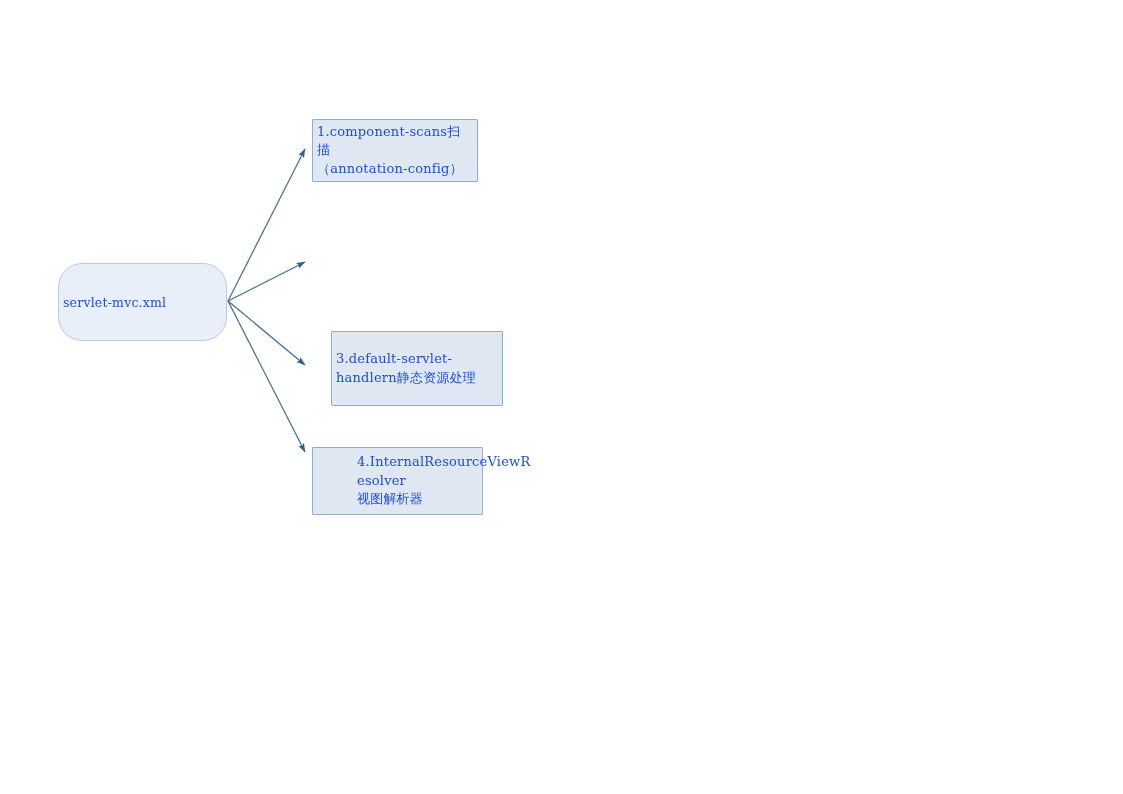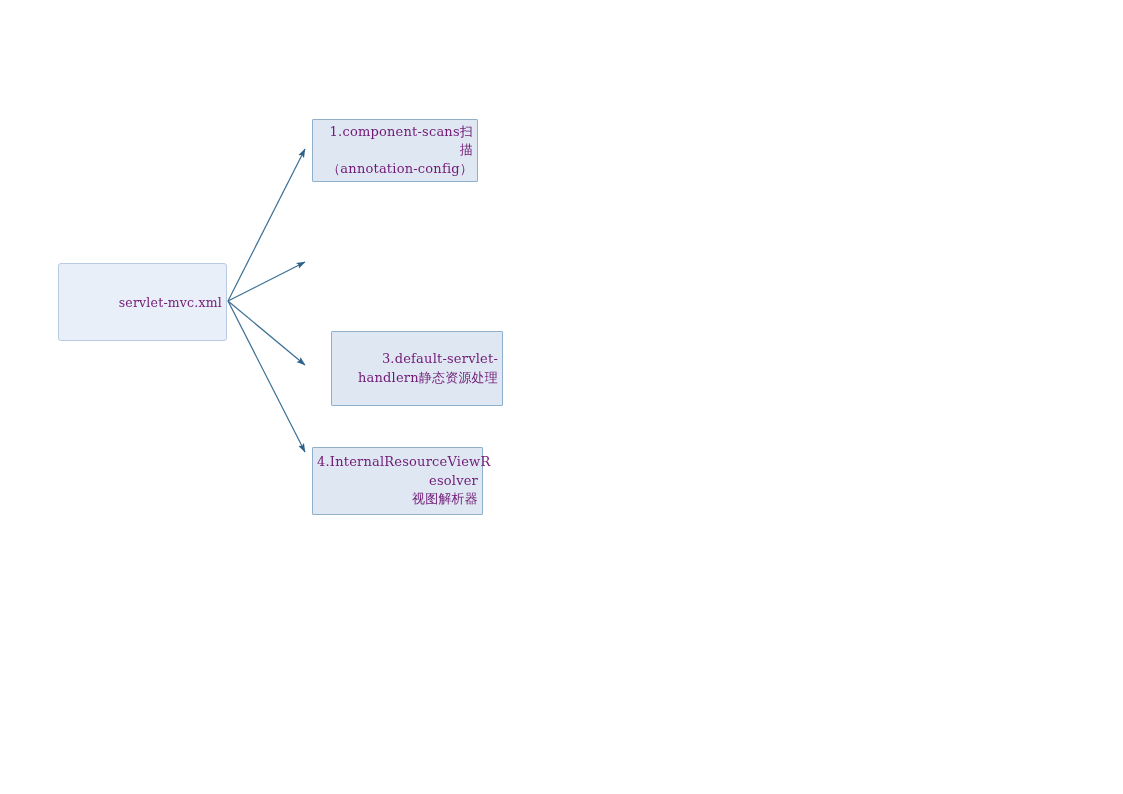--- a/index.html
+++ b/index.html
@@ -24,46 +24,46 @@
     width: 1123px;
     height: 794px;
     pointer-events: none;
   }
   .node {
     position: absolute;
     box-sizing: border-box;
     display: flex;
     align-items: center;
     justify-content: center;
-    text-align: right;
-    color: #701a75;
+    text-align: left;
+    color: #1d4ed8;
     font-family: "DejaVu Serif", "Liberation Serif", serif;
     letter-spacing: 0.2px;
   }
   .node-root {
     left: 58px;
     top: 263px;
     width: 169px;
     height: 78px;
     background: #e9eff9;
     border: 1px solid #b9cbe2;
-    border-radius: 3px;
+    border-radius: 24px;
     font-size: 12.5px;
   }
   .node-box {
     background: #dfe7f3;
     border: 1px solid #8fb0cb;
     border-radius: 1px;
     font-size: 13px;
     line-height: 1.42;
   }
   .node-b1 { left: 312px; top: 119px; width: 166px; height: 63px; }
   .node-b2 { left: 312px; top: 226px; width: 173px; height: 65px; }
   .node-b3 { left: 312px; top: 331px; width: 172px; height: 75px; margin-left: 19px; }
-  .node-b4 { left: 312px; top: 447px; width: 171px; height: 68px; }
+  .node-b4 { left: 312px; top: 447px; width: 171px; height: 68px; padding-left: 40px; }
   .node-label {
     display: block;
     width: 100%;
     padding: 0 4px;
     box-sizing: border-box;
     white-space: pre-line;
   }
   .watermark {
     position: absolute;
     right: 10px;

